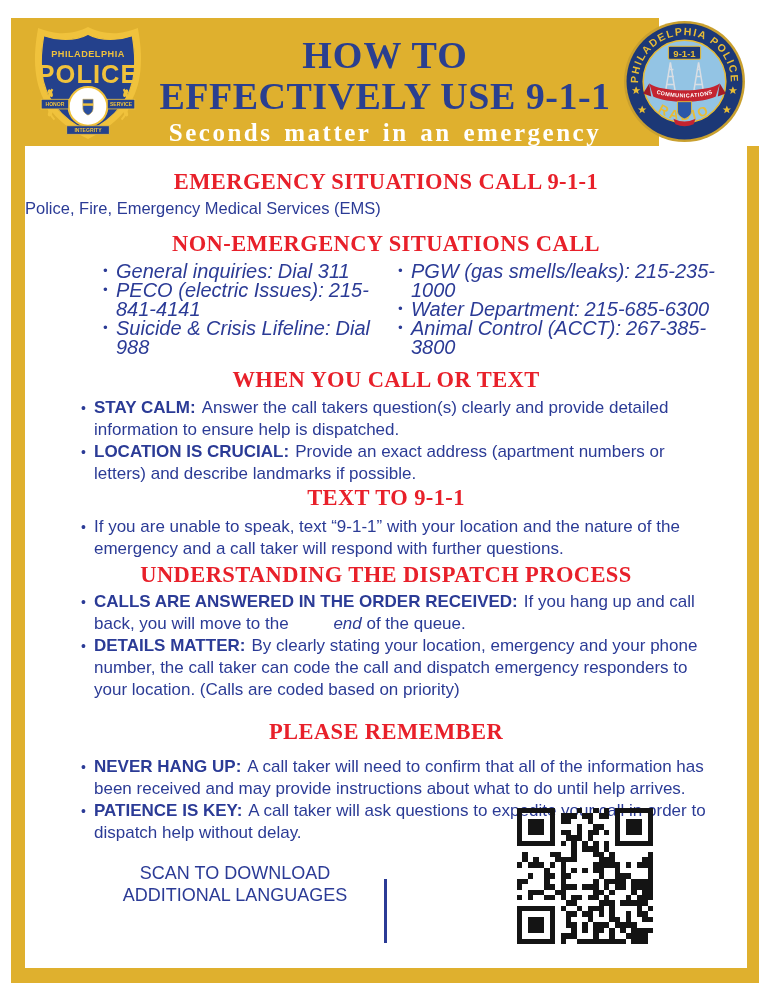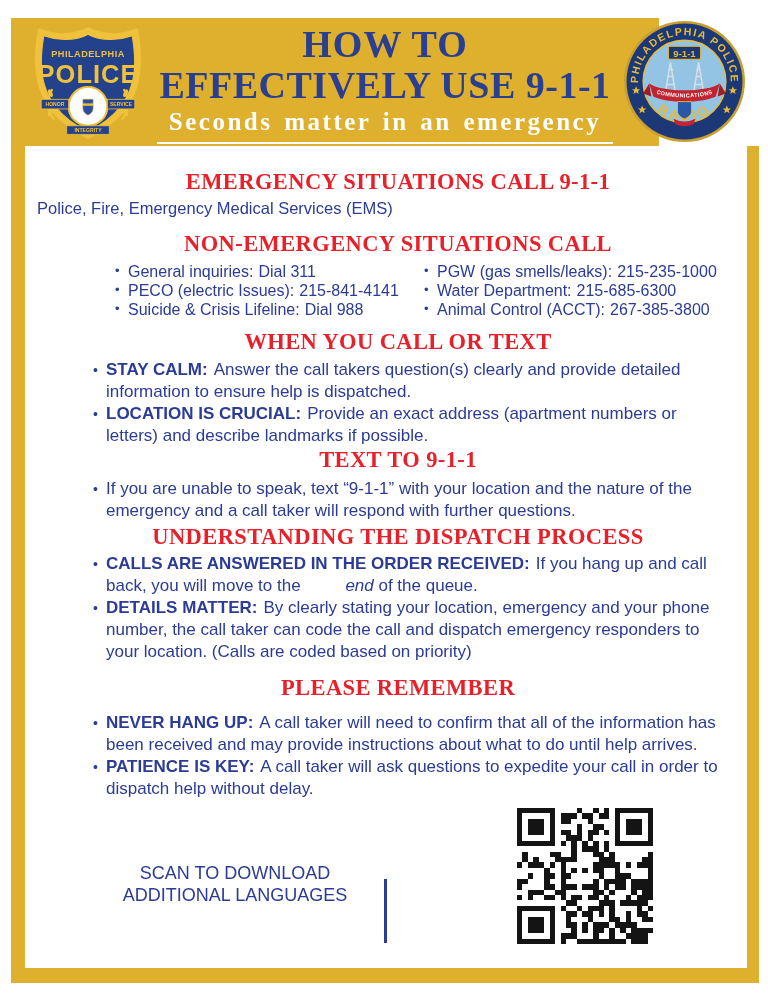--- a/index.html
+++ b/index.html
@@ -6,34 +6,34 @@
   .poster{position:relative;width:768px;height:994px;background:#fff;overflow:hidden;
           font-family:"Liberation Sans",sans-serif;}
   
   .band{position:absolute;left:11px;top:18px;width:648px;height:128px;background:var(--gold,#DFB02E);}
   .frame-l{position:absolute;left:11px;top:146px;width:14px;height:837px;background:var(--gold,#DFB02E);}
   .frame-r{position:absolute;left:747px;top:146px;width:12px;height:837px;background:var(--gold,#DFB02E);}
   .frame-b{position:absolute;left:11px;top:968px;width:748px;height:15px;background:var(--gold,#DFB02E);}
   
   .badge-left{position:absolute;left:22px;top:7px;width:110px;height:116px;}
   .badge-right{position:absolute;left:612px;top:2px;width:123px;height:123px;}
-  .titles{position:absolute;left:145px;top:5px;width:458px;text-align:center;
+  .titles{position:absolute;left:145px;top:16px;width:458px;text-align:center;
           font-family:"Liberation Serif",serif;font-weight:bold;color:var(--titleblue,#2A3F8F);}
   .t1{font-size:38px;line-height:42px;letter-spacing:1px;}
   .t2{font-size:38px;line-height:40px;letter-spacing:0.5px;}
   .tag{display:inline-block;margin-top:3px;color:#fff;font-size:25px;line-height:27px;
        letter-spacing:2.5px;word-spacing:3px;border-bottom:2.5px solid #fff;padding:0 12px 7px;}
   
-  .content{position:absolute;left:37px;top:146px;width:722px;color:var(--blue,#2B3B96);}
+  .content{position:absolute;left:25px;top:146px;width:722px;color:var(--blue,#2B3B96);}
   .h{font-family:"Liberation Serif",serif;font-weight:bold;color:var(--red,#E8202A);
      text-align:center;font-size:22.5px;line-height:24px;letter-spacing:0.4px;}
   .sub{text-align:left;font-size:16.5px;line-height:20px;margin-top:4px;}
   .mh-emer{margin-top:24px}.mh-nonemer{margin-top:14px}.mh-call{margin-top:11px}
-  .mh-911{margin-top:1px}.mh-disp{margin-top:3px}.mh-rem{margin-top:13px}
-  .cols{display:flex;margin:6px 4px 0 76px;font-size:16px;line-height:19px;}
+  .mh-911{margin-top:1px}.mh-disp{margin-top:3px}.mh-rem{margin-top:19px}
+  .cols{display:flex;margin:6px 4px 0 76px;font-size:20px;line-height:19px;font-style:italic;}
   .col-l{width:309px;}
   .plist{list-style:none;margin:0;padding:0;}
   .plist li{position:relative;padding-left:15px;}
   .plist li::before{content:"•";position:absolute;left:2px;top:-1px;font-size:13px;}
   .gap{margin-right:5px;}
   .blist{list-style:none;margin:0;padding:0 34px 0 56px;font-size:17px;line-height:22px;}
   .blist li{position:relative;padding-left:13px;}
   .blist li::before{content:"•";position:absolute;left:0;top:0;font-size:14px;}
   .mt5{margin-top:5px}.mt6{margin-top:6px}.mt4{margin-top:4px}.mt12{margin-top:12px}
   .bl{font-weight:bold;margin-right:6px;}

